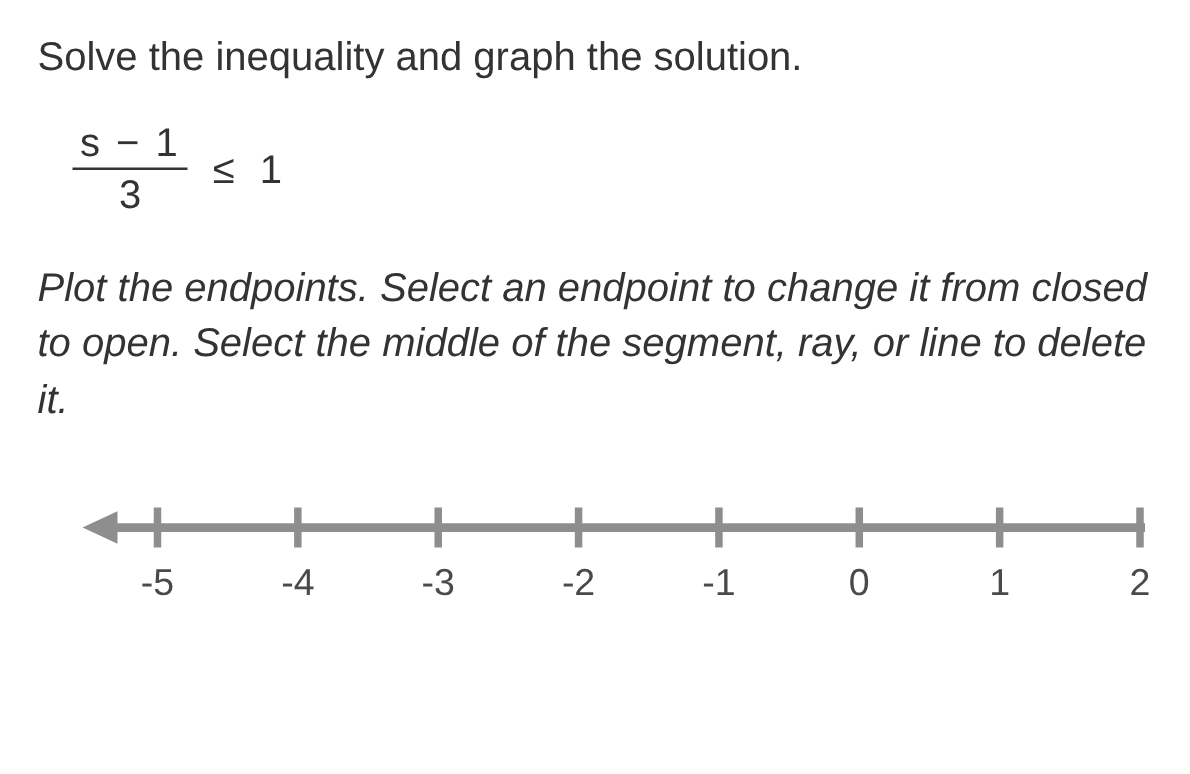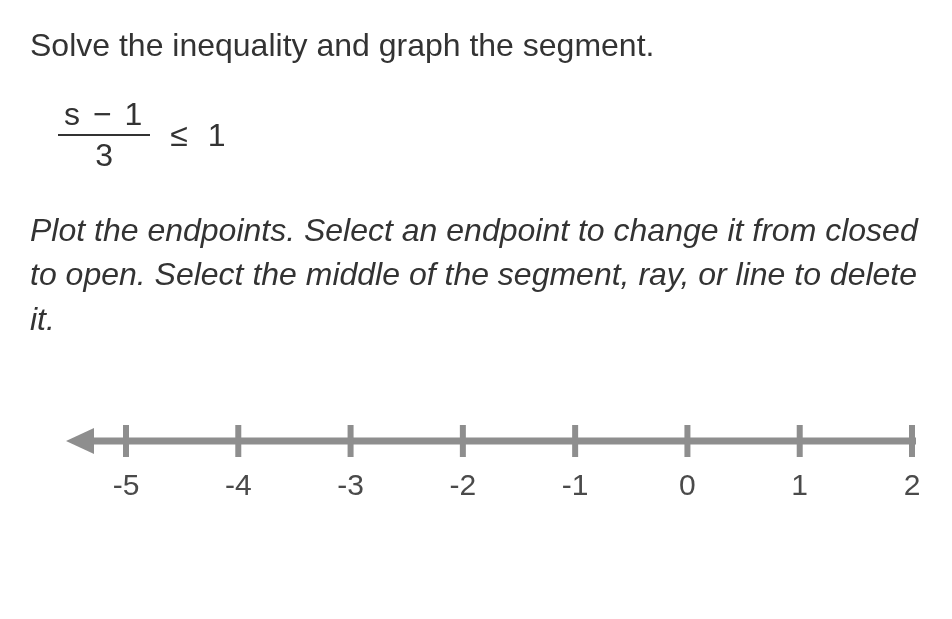--- a/index.html
+++ b/index.html
@@ -37,42 +37,42 @@
     letter-spacing: 2px;
   }
   .fraction .den {
     padding-top: 2px;
   }
   .instructions {
     font-size: 32px;
     font-style: italic;
     line-height: 1.4;
     color: #333;
-    margin-bottom: 67px;
+    margin-bottom: 48px;
   }
   .numberline-wrap {
     width: 100%;
     cursor: pointer;
   }
   svg { display: block; }
   .axis-line { stroke: #8e8e8e; stroke-width: 7; stroke-linecap: butt; }
   .axis-fade { stroke-width: 7; stroke-linecap: butt; }
   .tick { stroke: #8e8e8e; stroke-width: 6; stroke-linecap: butt; }
   .tick-label {
     fill: #4a4a4a;
     font-size: 30px;
     font-family: Verdana, Geneva, sans-serif;
     text-anchor: middle;
   }
   .arrowhead { fill: #8e8e8e; }
 </style>
 </head>
 <body>
 
-<div class="prompt">Solve the inequality and graph the segment.</div>
+<div class="prompt">Solve the inequality and graph the solution.</div>
 
 <div class="equation">
   <span class="fraction">
     <span class="num">s − 1</span>
     <span class="den">3</span>
   </span>
   <span>≤</span>
   <span>1</span>
 </div>
 

